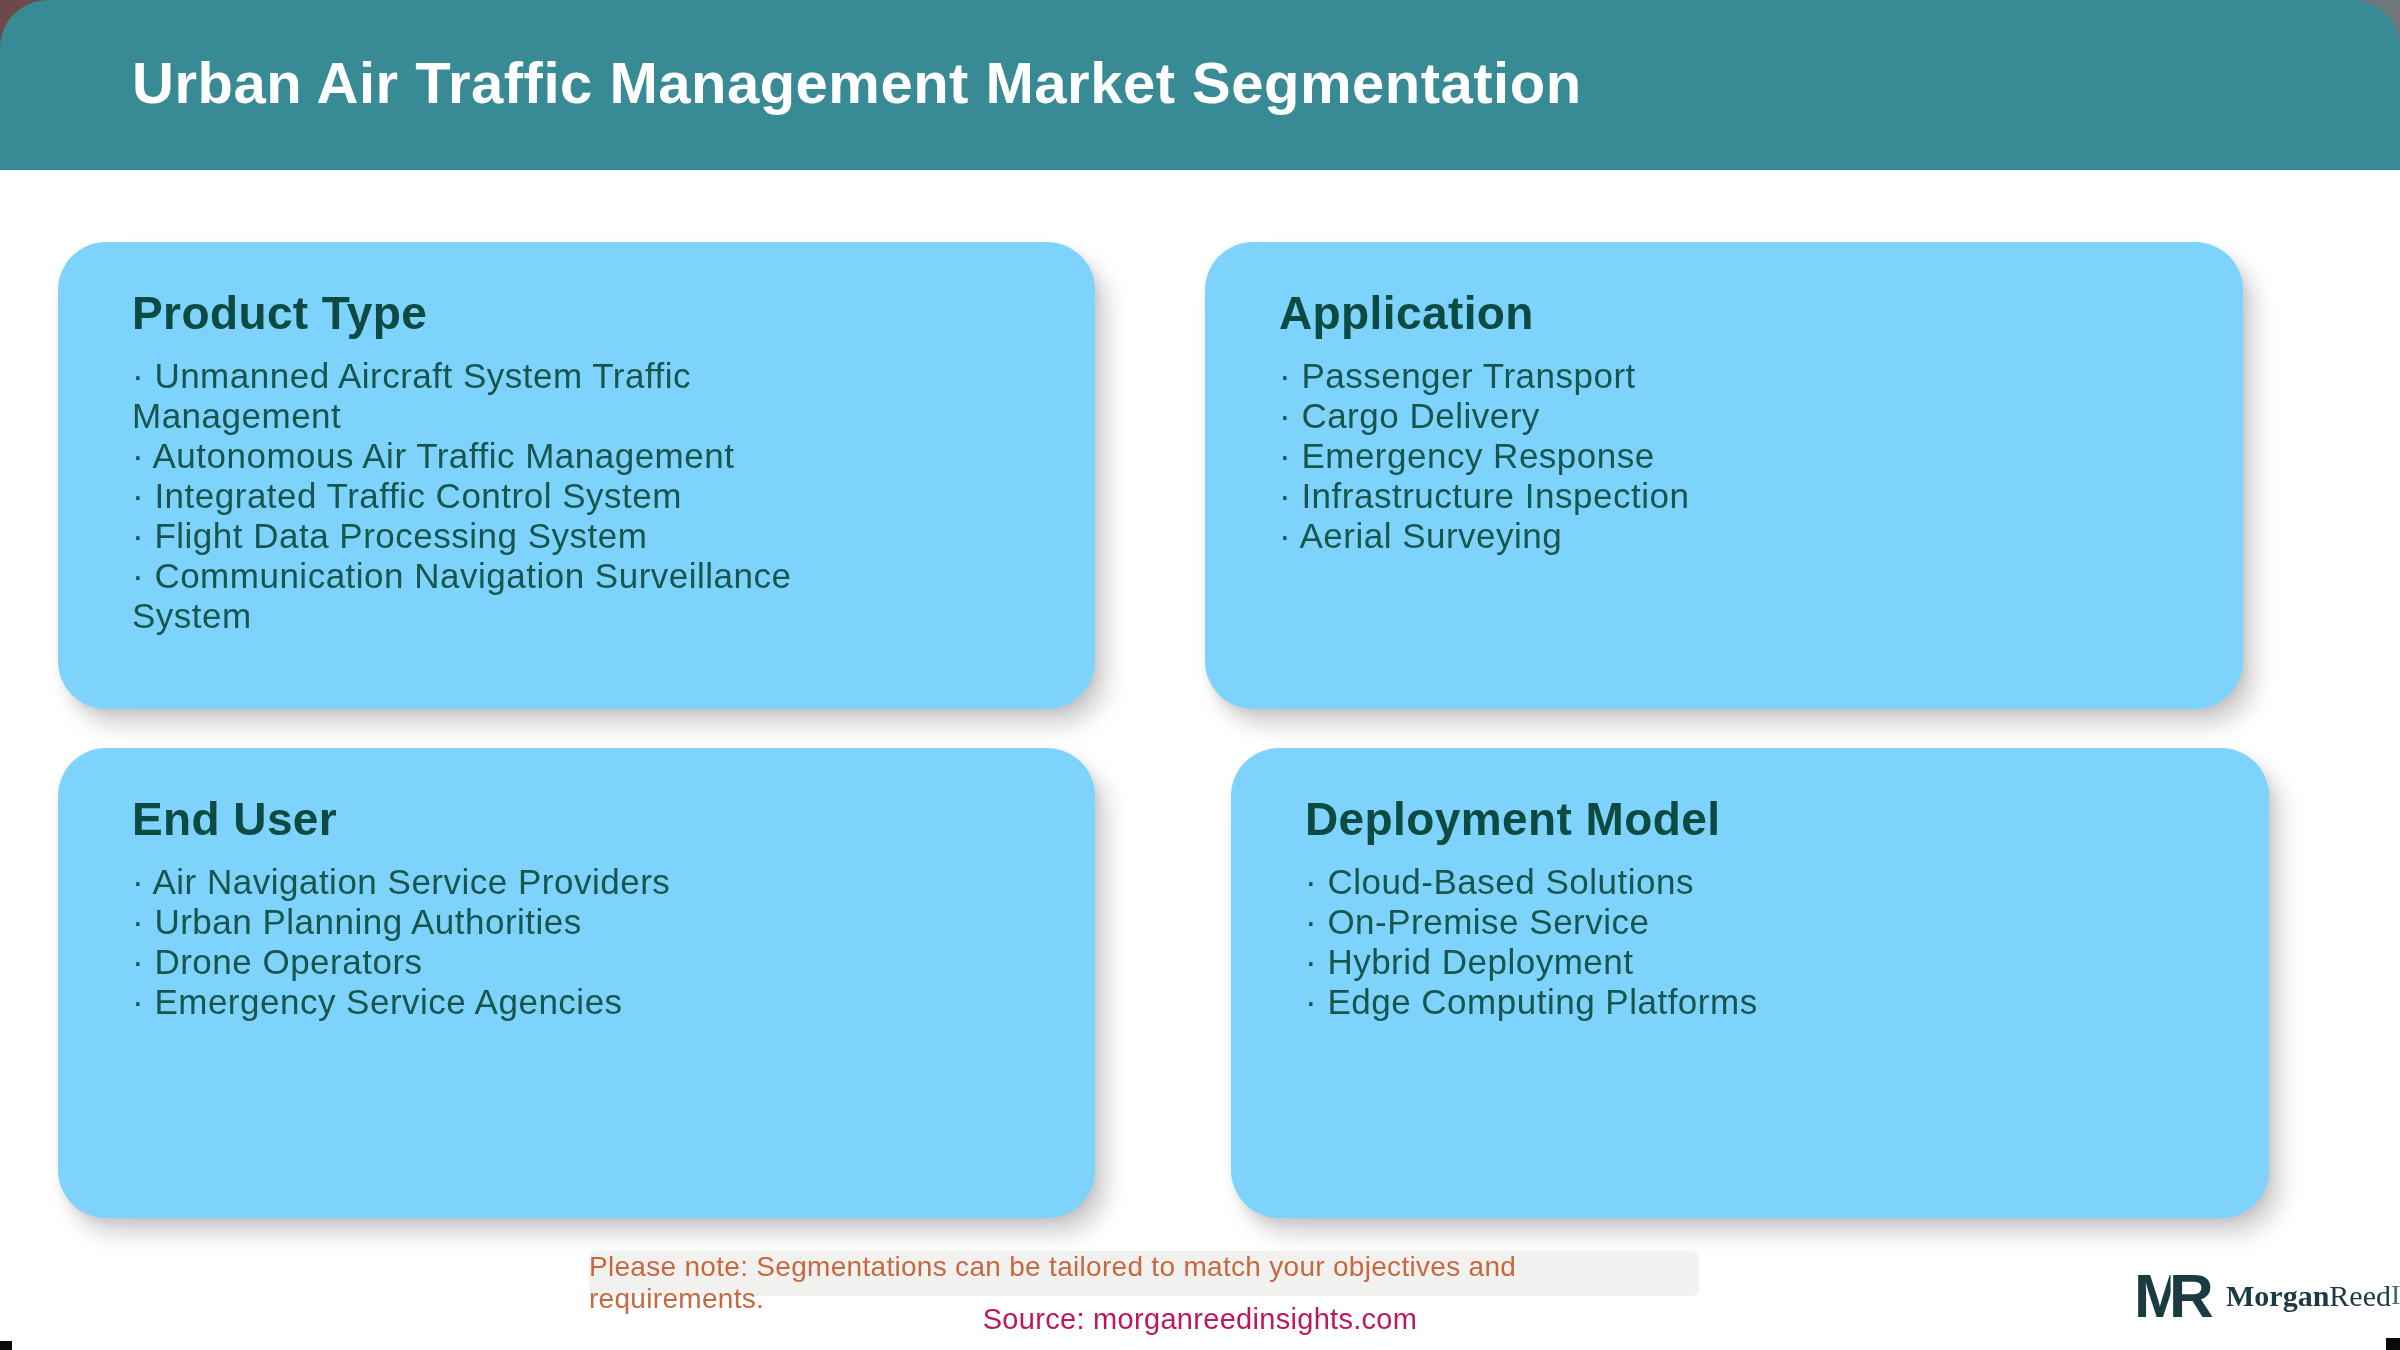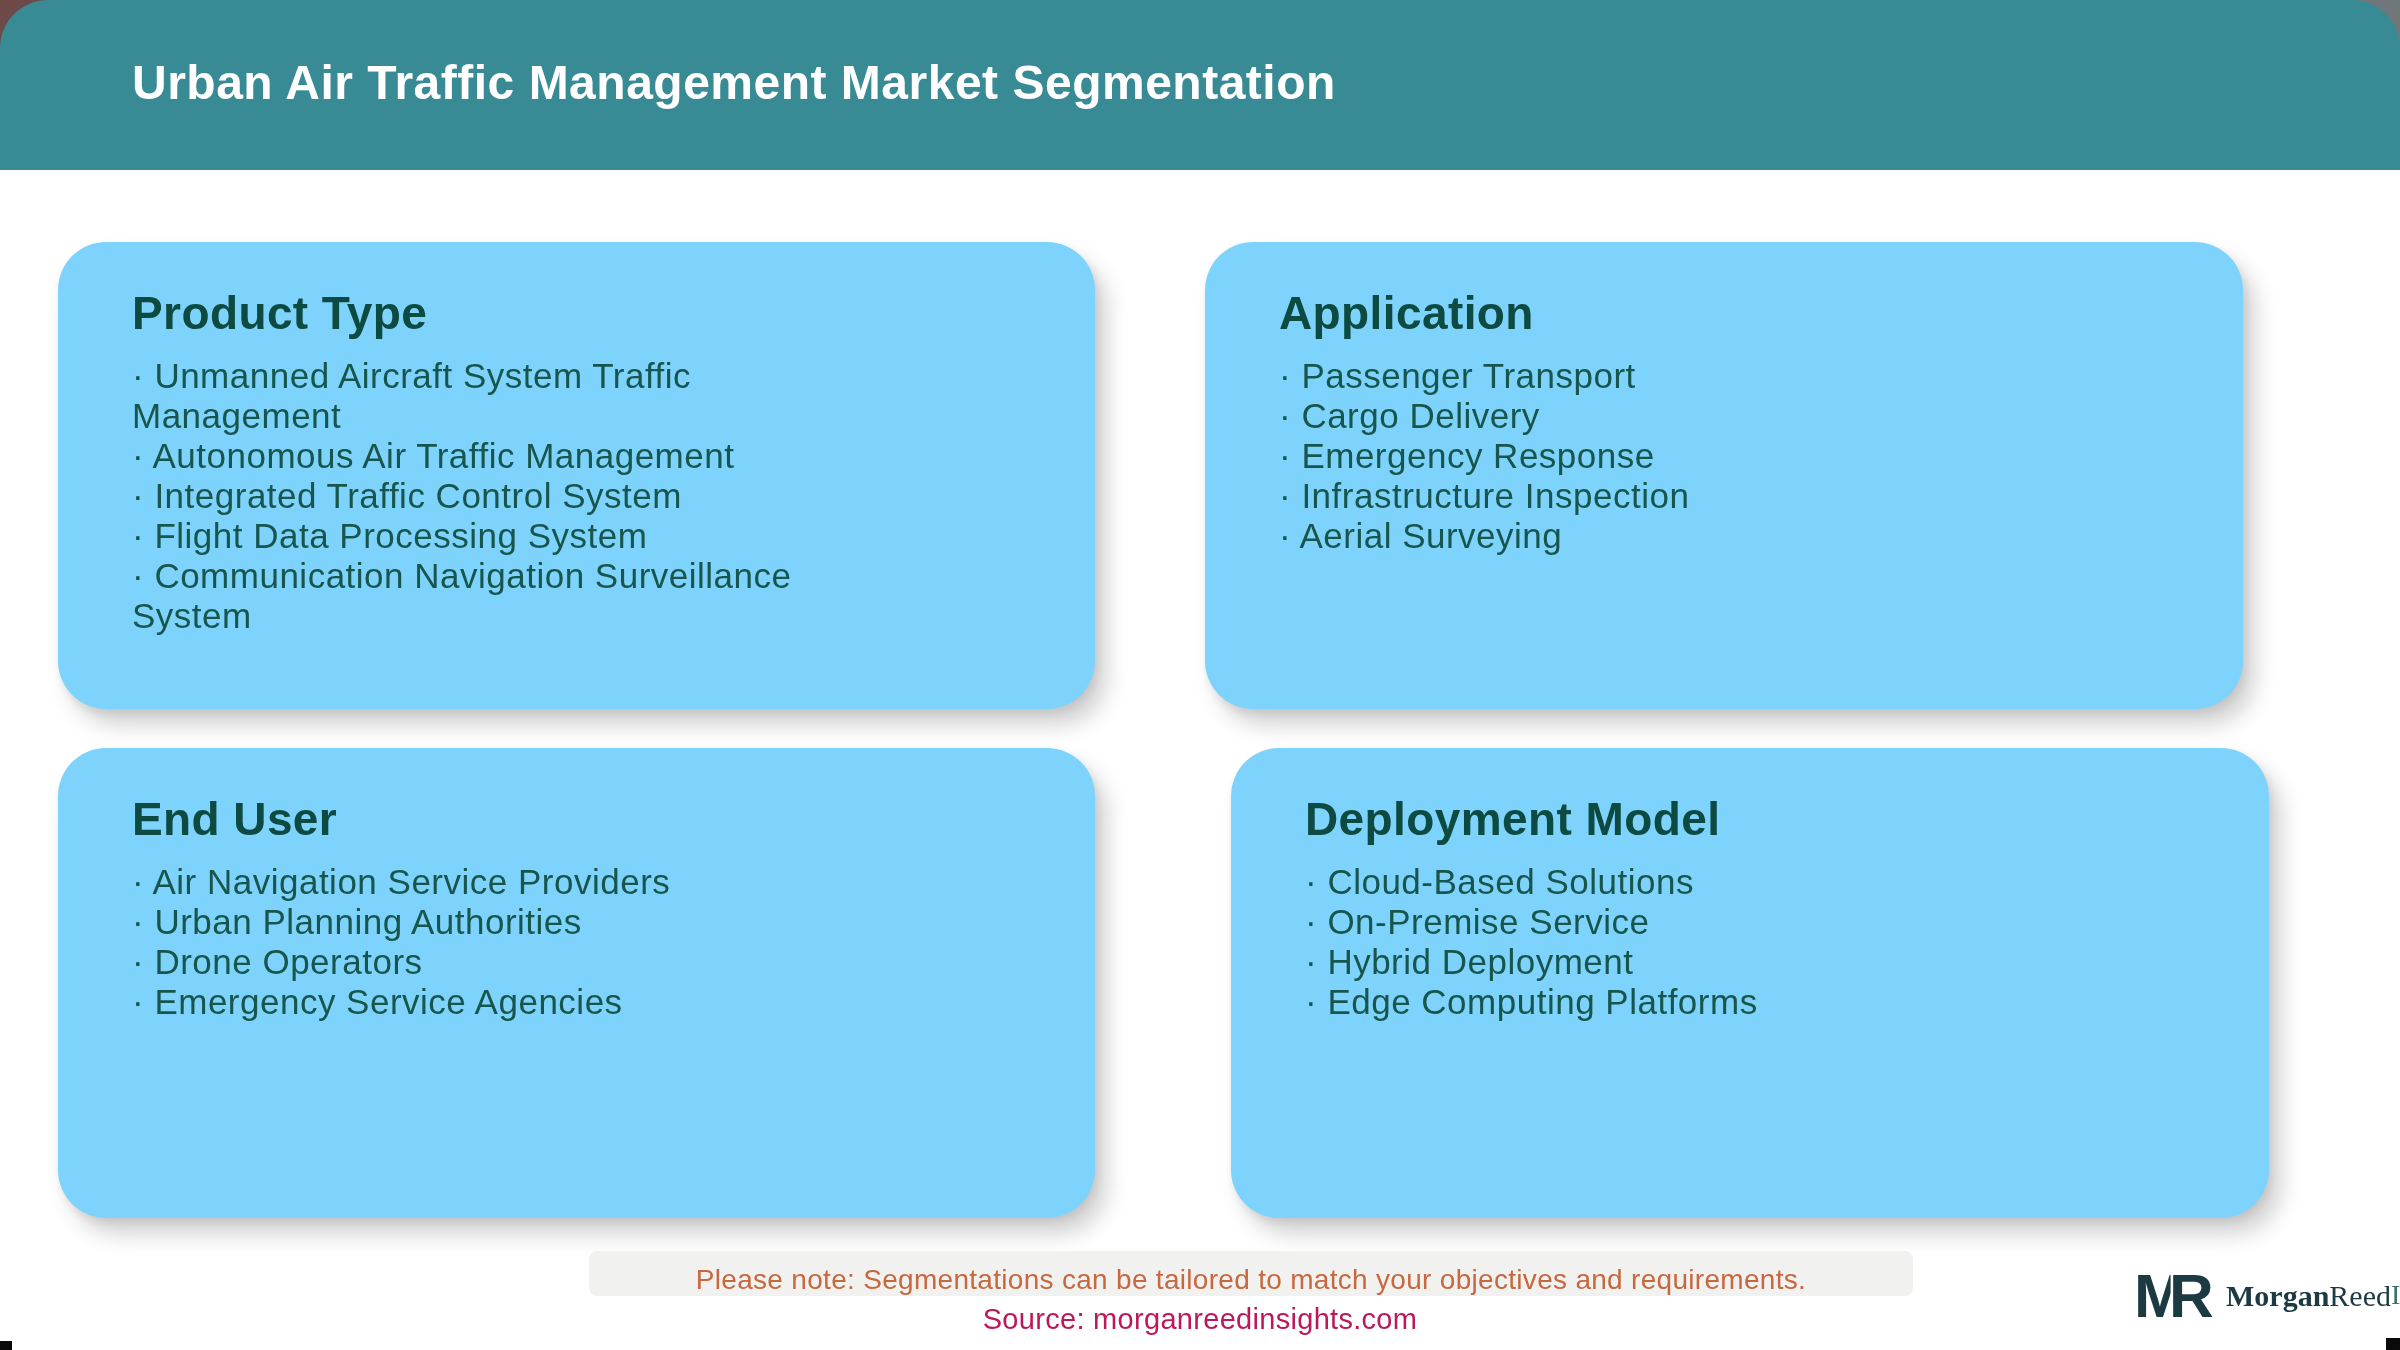--- a/index.html
+++ b/index.html
@@ -18,21 +18,21 @@
   header.band {
     position:absolute; left:0; right:0; top:0; height:170px;
     background:#388a95;
     border-radius:48px 48px 0 0;
     display:flex; align-items:center;
     z-index:2;
   }
   h1.title {
     margin:0 0 6px 132px;
     color:#ffffff;
-    font-size:48px;
+    font-size:58px;
     font-weight:bold;
     letter-spacing:0.5px;
   }
 
   .card {
     position:absolute;
     background:#7dd3fc;
     border-radius:48px;
     box-shadow: 12px 16px 22px rgba(0,0,0,0.18), 2px 4px 8px rgba(0,0,0,0.08);
     padding:44px 60px 40px 74px;
@@ -53,24 +53,24 @@
   .item-list {
     font-size:35px;
     line-height:40px;
     color:#18564d;
     letter-spacing:0.5px;
     max-width:700px;
   }
 
   .note-banner {
     position:absolute;
-    left:589px; top:1251px; width:1324px; height:45px;
+    left:589px; top:1251px; width:1110px; height:45px;
     background:#f1f1ef;
     border-radius:8px;
-    display:flex; align-items:flex-end; justify-content:center;
+    display:flex; align-items:flex-start; justify-content:center;
   }
   .note-banner span {
     color:#c7683e;
     font-size:28px;
     letter-spacing:0.3px;
   }
   .source-line {
     position:absolute;
     left:0; right:0; top:1303px;
     text-align:center;

